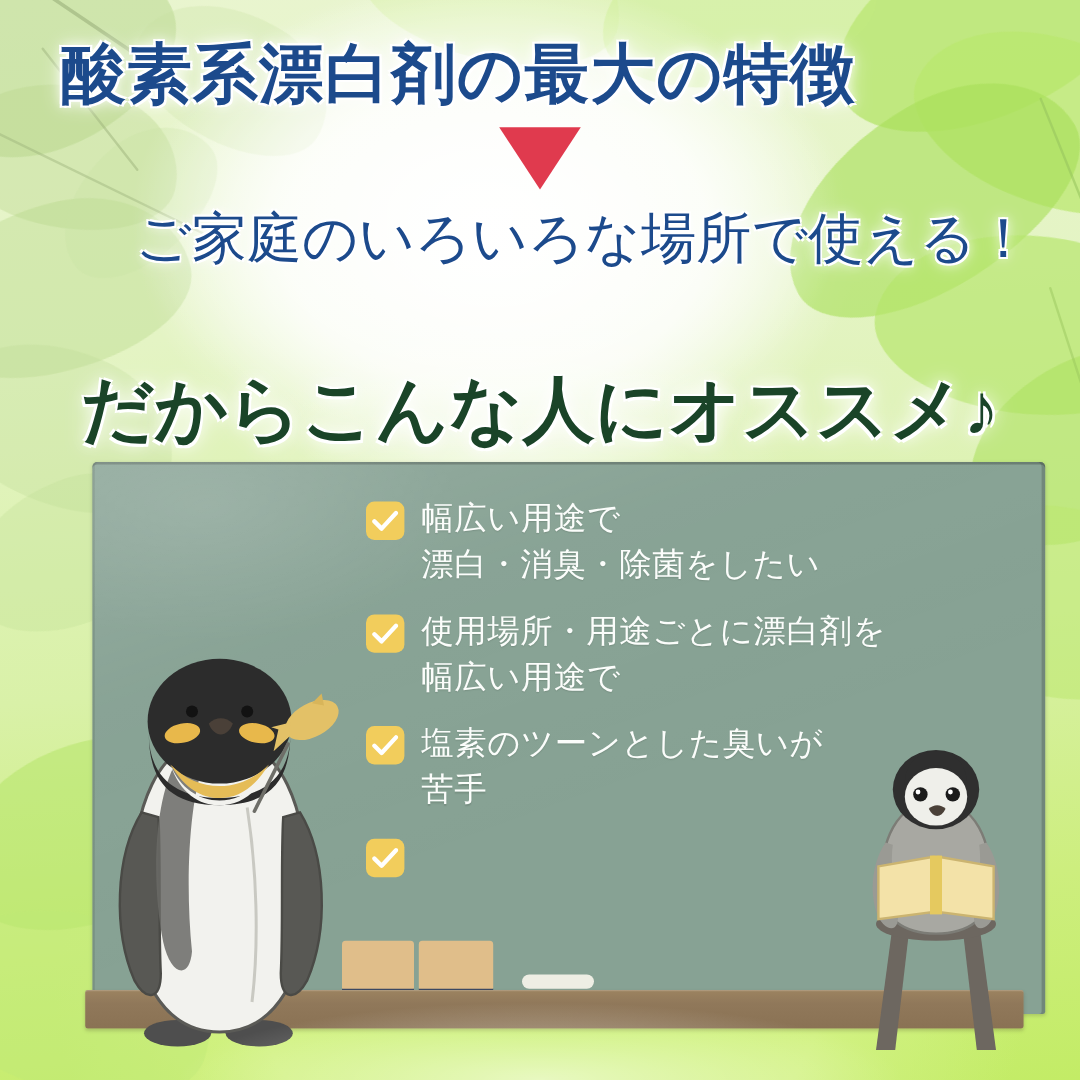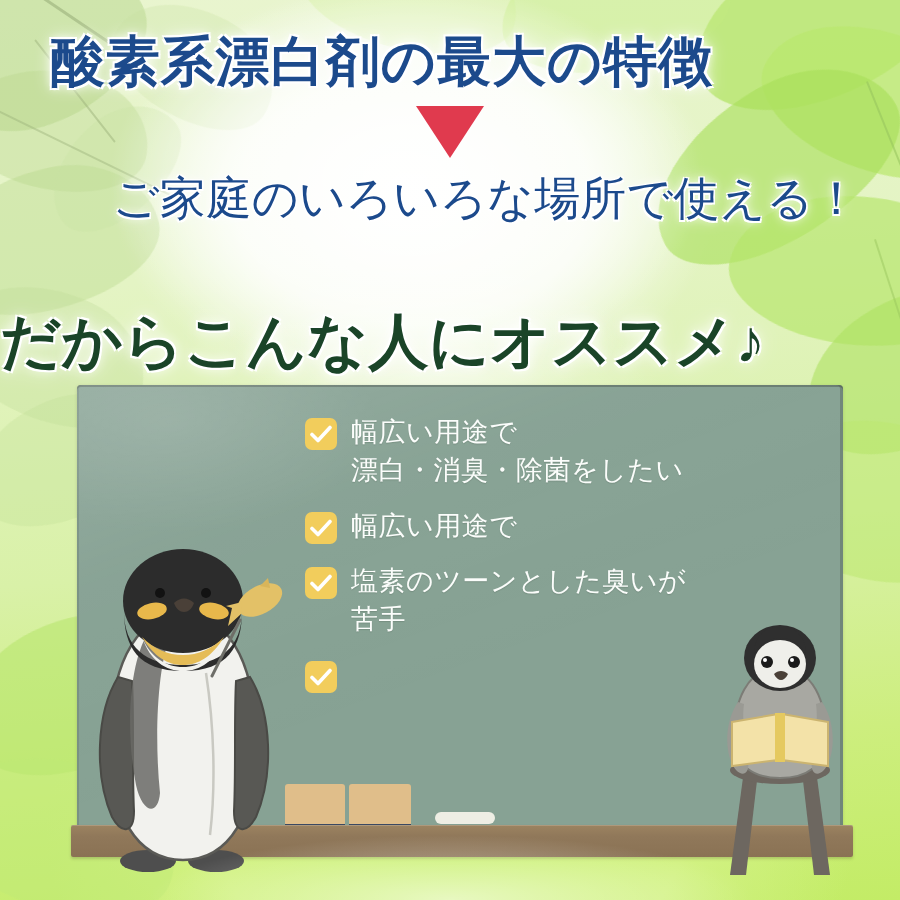--- a/index.html
+++ b/index.html
@@ -81,36 +81,38 @@
     white-space: nowrap;
   }
   .sub-1 { top: 168px; margin-left: 36px; }
   .sub-2 { top: 232px; }
 
   .cta-line {
     position: absolute;
     top: 302px;
     left: 0;
     width: 900px;
+    text-align: center;
     font-size: 60px;
     font-weight: bold;
     color: #1a4428;
     text-shadow:
       -2px -2px 0 #fff, 2px -2px 0 #fff, -2px 2px 0 #fff, 2px 2px 0 #fff,
       0 0 12px #fff, 0 0 22px rgba(255,255,255,0.95);
     white-space: nowrap;
   }
 
   
   .board-wrap {
     position: absolute;
     left: 77px;
     top: 385px;
     width: 766px;
     height: 460px;
+    padding-left: 28px;
   }
   .board {
     position: absolute;
     inset: 0;
     background: #87a294;
     border-radius: 4px 4px 2px 2px;
     box-shadow:
       inset 0 2px 0 rgba(60,70,62,0.40),
       inset 2px 0 0 rgba(60,70,62,0.18),
       inset -3px 0 0 rgba(60,70,62,0.30),
@@ -265,20 +267,21 @@
         </span>
       </div>
 
       <div class="check-row">
         <span class="checkbox">
           <svg width="22" height="20" viewBox="0 0 22 20" aria-hidden="true">
             <path d="M2 10.5 L8 16.5 L20 3.5" fill="none" stroke="#ffffff" stroke-width="3.6" stroke-linecap="round" stroke-linejoin="round"></path>
           </svg>
         </span>
         <span class="check-text">
+          <span>使用場所・用途ごとに漂白剤を</span>
           <span class="l2">幅広い用途で</span>
         </span>
       </div>
 
       <div class="check-row">
         <span class="checkbox">
           <svg width="22" height="20" viewBox="0 0 22 20" aria-hidden="true">
             <path d="M2 10.5 L8 16.5 L20 3.5" fill="none" stroke="#ffffff" stroke-width="3.6" stroke-linecap="round" stroke-linejoin="round"></path>
           </svg>
         </span>

